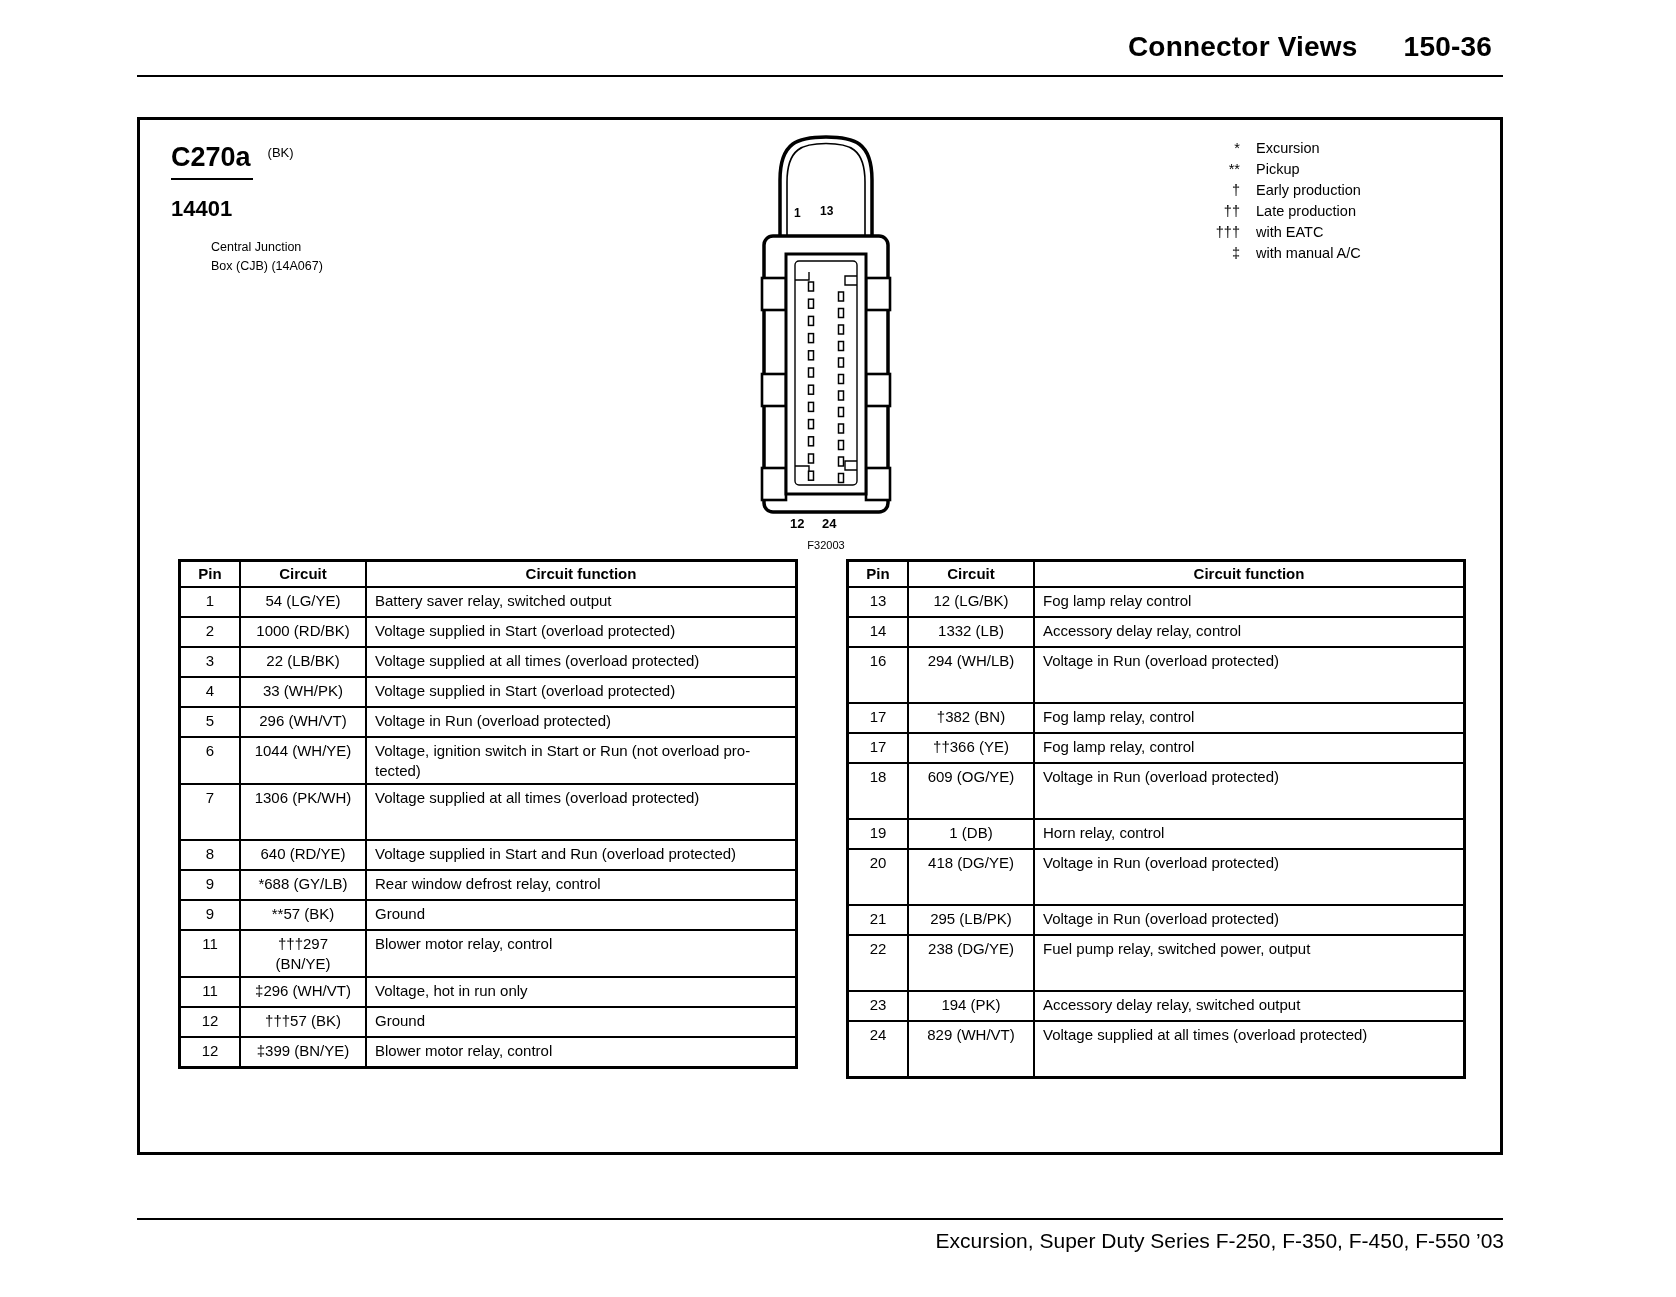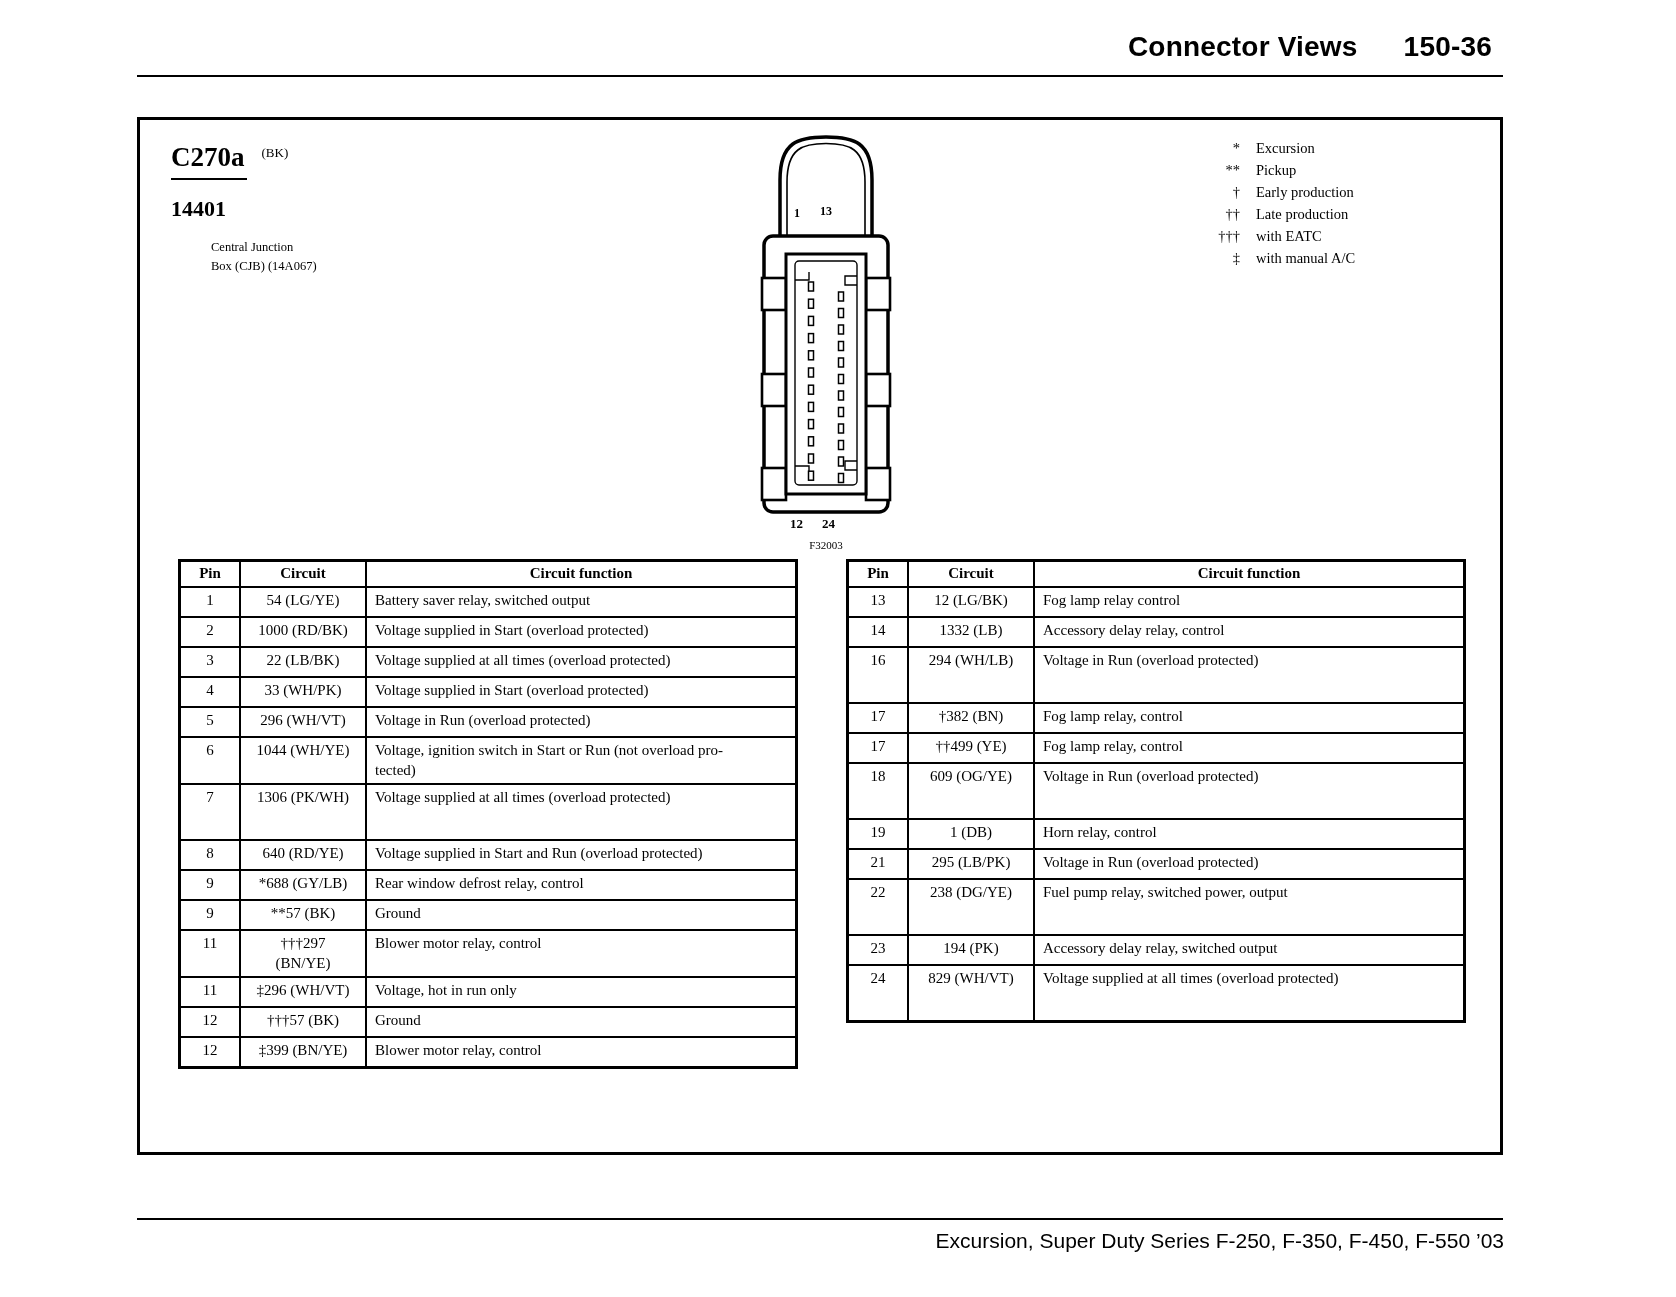--- a/index.html
+++ b/index.html
@@ -6,21 +6,21 @@
   body{
     width:1676px;height:1297px;position:relative;background:#ffffff;color:#000;
     font-family:"Liberation Sans", sans-serif;overflow:hidden;
   }
   
   .page-header{position:absolute;top:31px;right:184px;display:flex;gap:46px;
     font-weight:bold;font-size:28px;letter-spacing:0.2px;}
   .header-rule{position:absolute;top:75px;left:137px;width:1366px;border-top:2px solid #000;}
   
   .content-box{position:absolute;left:137px;top:117px;width:1366px;height:1038px;
-    border:3px solid #000;box-sizing:border-box;font-family:Liberation Serif, serif;}
+    border:3px solid #000;box-sizing:border-box;}
   
   .connector-info{position:absolute;left:31px;top:22px;}
   .connector-id{font-size:27px;font-weight:bold;display:inline-block;
     border-bottom:2.5px solid #000;padding:0 2px 5px 0;}
   .connector-color{font-size:13px;margin-left:15px;vertical-align:9px;}
   .part-number{font-size:22px;font-weight:bold;margin-top:16px;}
   .connector-desc{font-size:12.5px;margin-top:16px;line-height:1.5;margin-left:40px;}
   
   .legend{position:absolute;left:1038px;top:20px;font-size:14.5px;}
   .legend-row{display:flex;align-items:baseline;margin-bottom:5px;}
@@ -301,36 +301,41 @@
         </tr>
 
         <tr>
           <td class="cell-pin">17</td>
           <td class="cell-circuit">†382 (BN)</td>
           <td class="cell-func">Fog lamp relay, control</td>
         </tr>
 
         <tr>
           <td class="cell-pin">17</td>
-          <td class="cell-circuit">††499 (YE)</td>
+          <td class="cell-circuit">††366 (YE)</td>
           <td class="cell-func">Fog lamp relay, control</td>
         </tr>
 
         <tr class="tall">
           <td class="cell-pin">18</td>
           <td class="cell-circuit">609 (OG/YE)</td>
           <td class="cell-func">Voltage in Run (overload protected)</td>
         </tr>
 
         <tr>
           <td class="cell-pin">19</td>
           <td class="cell-circuit">1 (DB)</td>
           <td class="cell-func">Horn relay, control</td>
         </tr>
 
+        <tr class="tall">
+          <td class="cell-pin">20</td>
+          <td class="cell-circuit">418 (DG/YE)</td>
+          <td class="cell-func">Voltage in Run (overload protected)</td>
+        </tr>
 
         <tr>
           <td class="cell-pin">21</td>
           <td class="cell-circuit">295 (LB/PK)</td>
           <td class="cell-func">Voltage in Run (overload protected)</td>
         </tr>
 
         <tr class="tall">
           <td class="cell-pin">22</td>
           <td class="cell-circuit">238 (DG/YE)</td>

